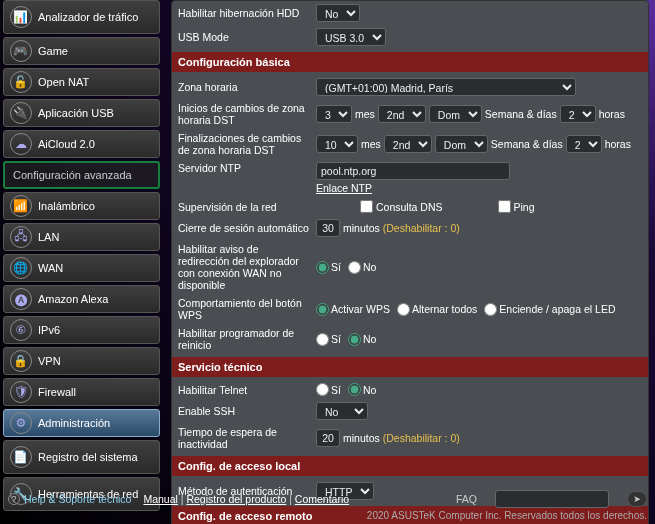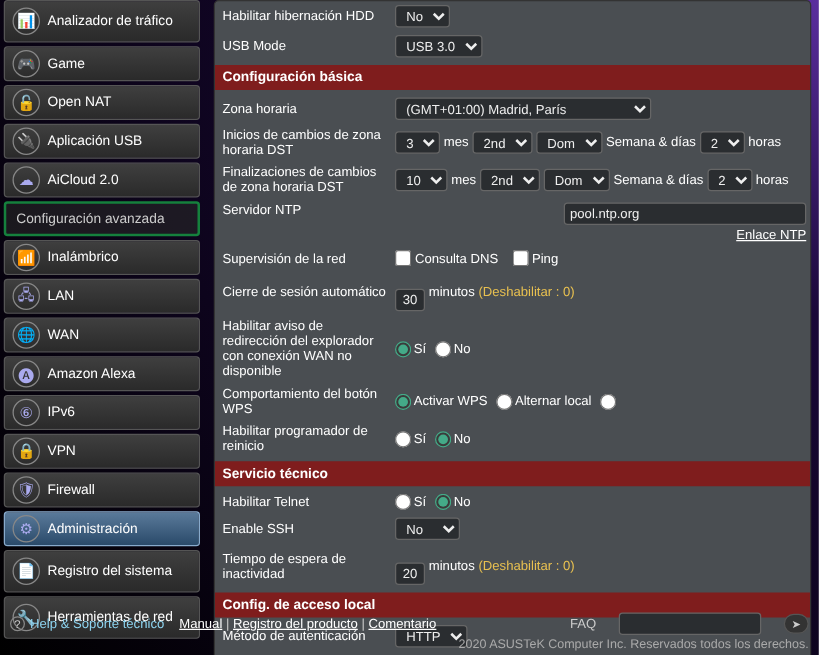--- a/index.html
+++ b/index.html
@@ -11,28 +11,28 @@
   .side-item .icon { width: 22px; height: 22px; border: 1px solid #888; border-radius: 50%; margin-right: 6px; display: flex; align-items: center; justify-content: center; flex-shrink: 0; font-size: 12px; color:#aae; }
   .side-item.active { background: linear-gradient(#5a7a9a,#2a4a6a); border-color:#8ac; }
   .section-hdr { background: rgba(40,40,40,.6); border:2px solid #15803d; border-radius:3px; padding: 6px 8px; margin: 2px 0 3px; font-size: 11px; color:#ccc; }
   .main { flex: 1; padding: 0 4px 0 8px; max-width: 490px; }
   .panel { background: #4a4e52; border: 1px solid #333; border-radius: 4px; padding: 0 3px 6px; }
   .row { display: flex; align-items: center; padding: 3px 0 3px 3px; }
   .row .label { width: 138px; color:#fff; font-size: 10.5px; line-height: 12px; padding-right:4px; }
   .row .ctrl { flex: 1; display:flex; align-items:center; flex-wrap:wrap; gap:3px; font-size:10.5px; }
   .bar { background: #7f1d1d; color:#fff; font-weight:bold; padding: 4px 6px; margin: 3px -3px; font-size: 11px; }
   select, input[type=text] { background:#2a2d30; color:#eee; border:1px solid #666; border-radius:3px; font-size:10.5px; padding: 2px 4px; height:18px; }
-  select.wide { width: 205px; }
-  input.num { width: 24px; text-align:center;margin-top:12px; }
+  select.wide { width: 260px; }
+  input.num { width: 24px; text-align:center; }
   input.wide { width: 194px; }
   .hint { color: #e8c050; }
   .link { color:#fff; text-decoration: underline; cursor:pointer; }
   .radio { display:inline-flex; align-items:center; gap:2px; margin-right:4px; }
   .radio input { accent-color:#4a8; }
-  .chk { display:inline-flex; align-items:flex-end; gap:3px; margin-right:8px; }
+  .chk { display:inline-flex; align-items:flex-end; gap:3px; margin-right:8px;margin-left:44px; }
   .footer { position:absolute; bottom:0; left:0; right:0; padding: 3px 8px; font-size:10.5px; color:#ccc; }
   .footer-top { display:flex; align-items:center; margin-bottom:2px; }
   .help-ico { width:12px;height:12px;border:1px solid #888;border-radius:50%;display:inline-flex;align-items:center;justify-content:center;font-size:9px;margin-right:4px; }
   .help { color:#8dd3ef; line-height:11px; margin-right:12px; }
   .flinks { text-decoration:underline; color:#fff; }
   .frt { margin-left:auto; display:flex; align-items:center; gap:18px; }
   .search { background:#222; border:1px solid #444; border-radius:10px; width:114px; height:16px; }
   .go { width:20px;height:16px;background:#333;border:1px solid #555;border-radius:9px;display:flex;align-items:center;justify-content:center;color:#ccc;font-size:9px; }
   .copy { text-align:right; color:#aaa; font-size:10px; }
   label { font-size:10.5px; }
@@ -150,21 +150,21 @@
             <span>mes</span>
           <select><option>2nd</option></select>
           <select><option>Dom</option></select>
             <span>Semana &amp; días</span>
           <select><option>2</option></select>
             <span>horas</span>
         </div>
       </div>
       <div class="row" style="align-items:flex-start;">
         <div class="label">Servidor NTP</div>
-        <div class="ctrl" style="flex-direction:column;align-items:flex-end;gap:2px;">
+        <div class="ctrl" style="flex-direction:column;align-items:flex-start;gap:2px;">
           <input type="text" class="wide" value="pool.ntp.org" style="">
           <span class="link">Enlace NTP</span>
         </div>
       </div>
       <div class="row">
         <div class="label">Supervisión de la red</div>
         <div class="ctrl">
           <label class="chk">
               <input type="checkbox" style="">
               <span>Consulta DNS</span>
@@ -198,24 +198,25 @@
       </div>
       <div class="row">
         <div class="label">Comportamiento del botón WPS</div>
         <div class="ctrl">
           <label class="radio">
               <input type="radio" name="r2" checked="" style="">
               <span>Activar WPS</span>
             </label>
           <label class="radio">
               <input type="radio" name="r2" style="">
-              <span>Alternar local</span>
+              <span>Alternar todos</span>
             </label>
           <label class="radio">
               <input type="radio" name="r2" style="">
+              <span>Enciende / apaga el LED</span>
             </label>
         </div>
       </div>
       <div class="row">
         <div class="label">Habilitar programador de reinicio</div>
         <div class="ctrl">
           <label class="radio">
               <input type="radio" name="r3" style="">
               <span>Sí</span>
             </label>

